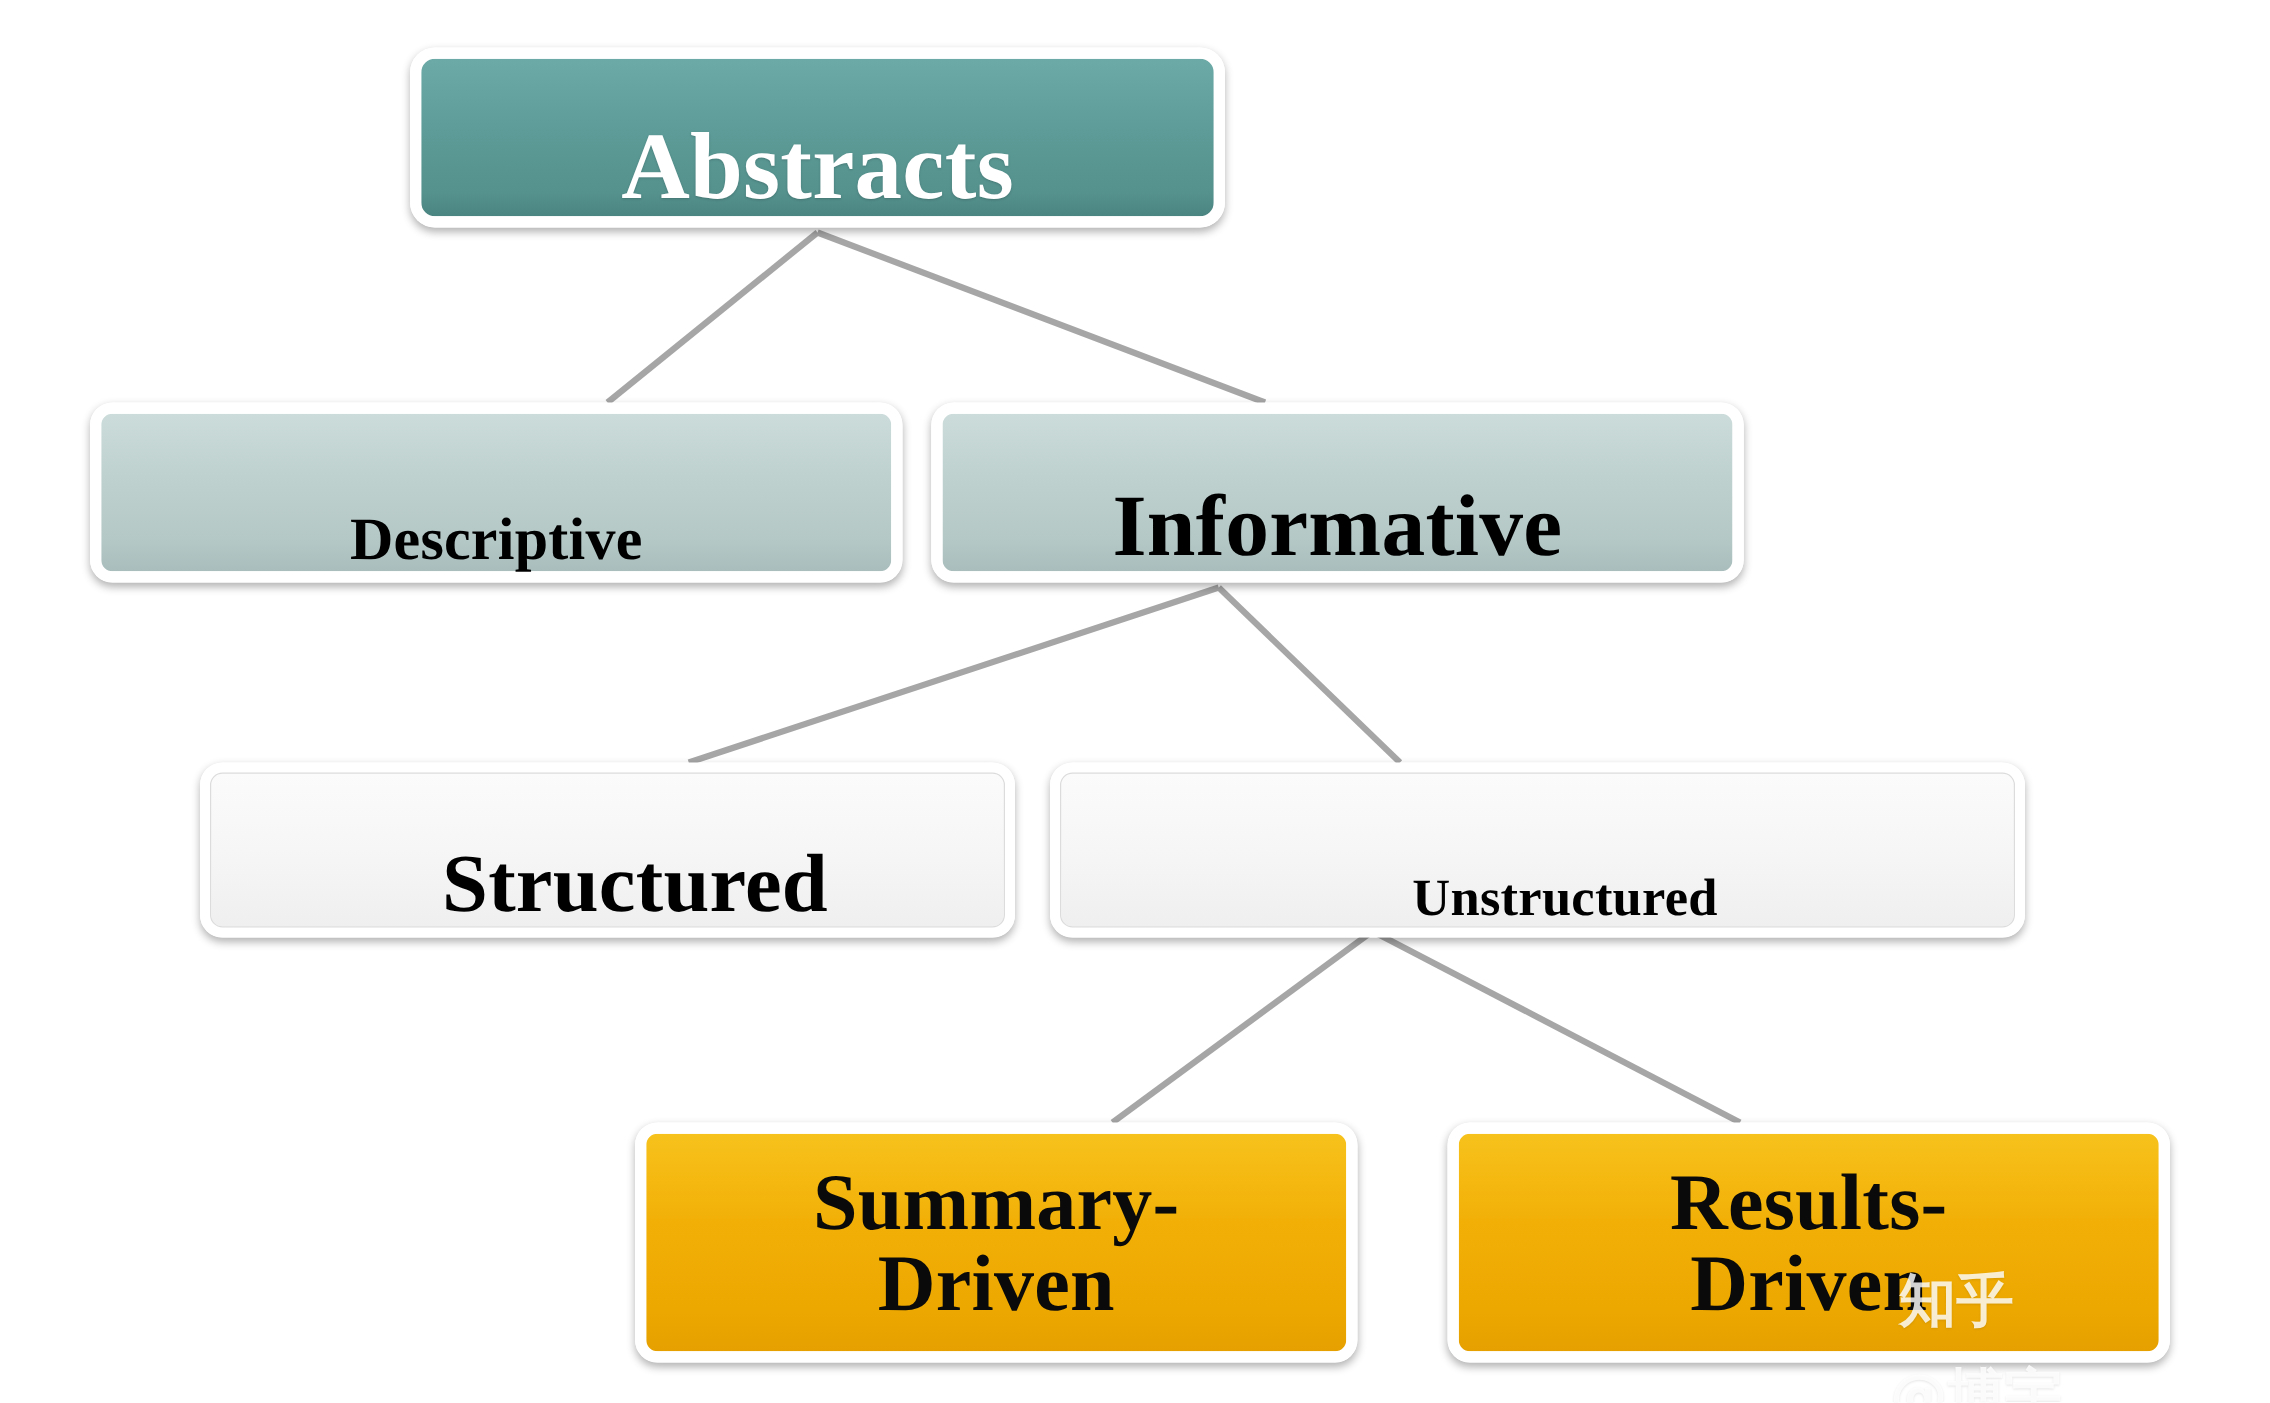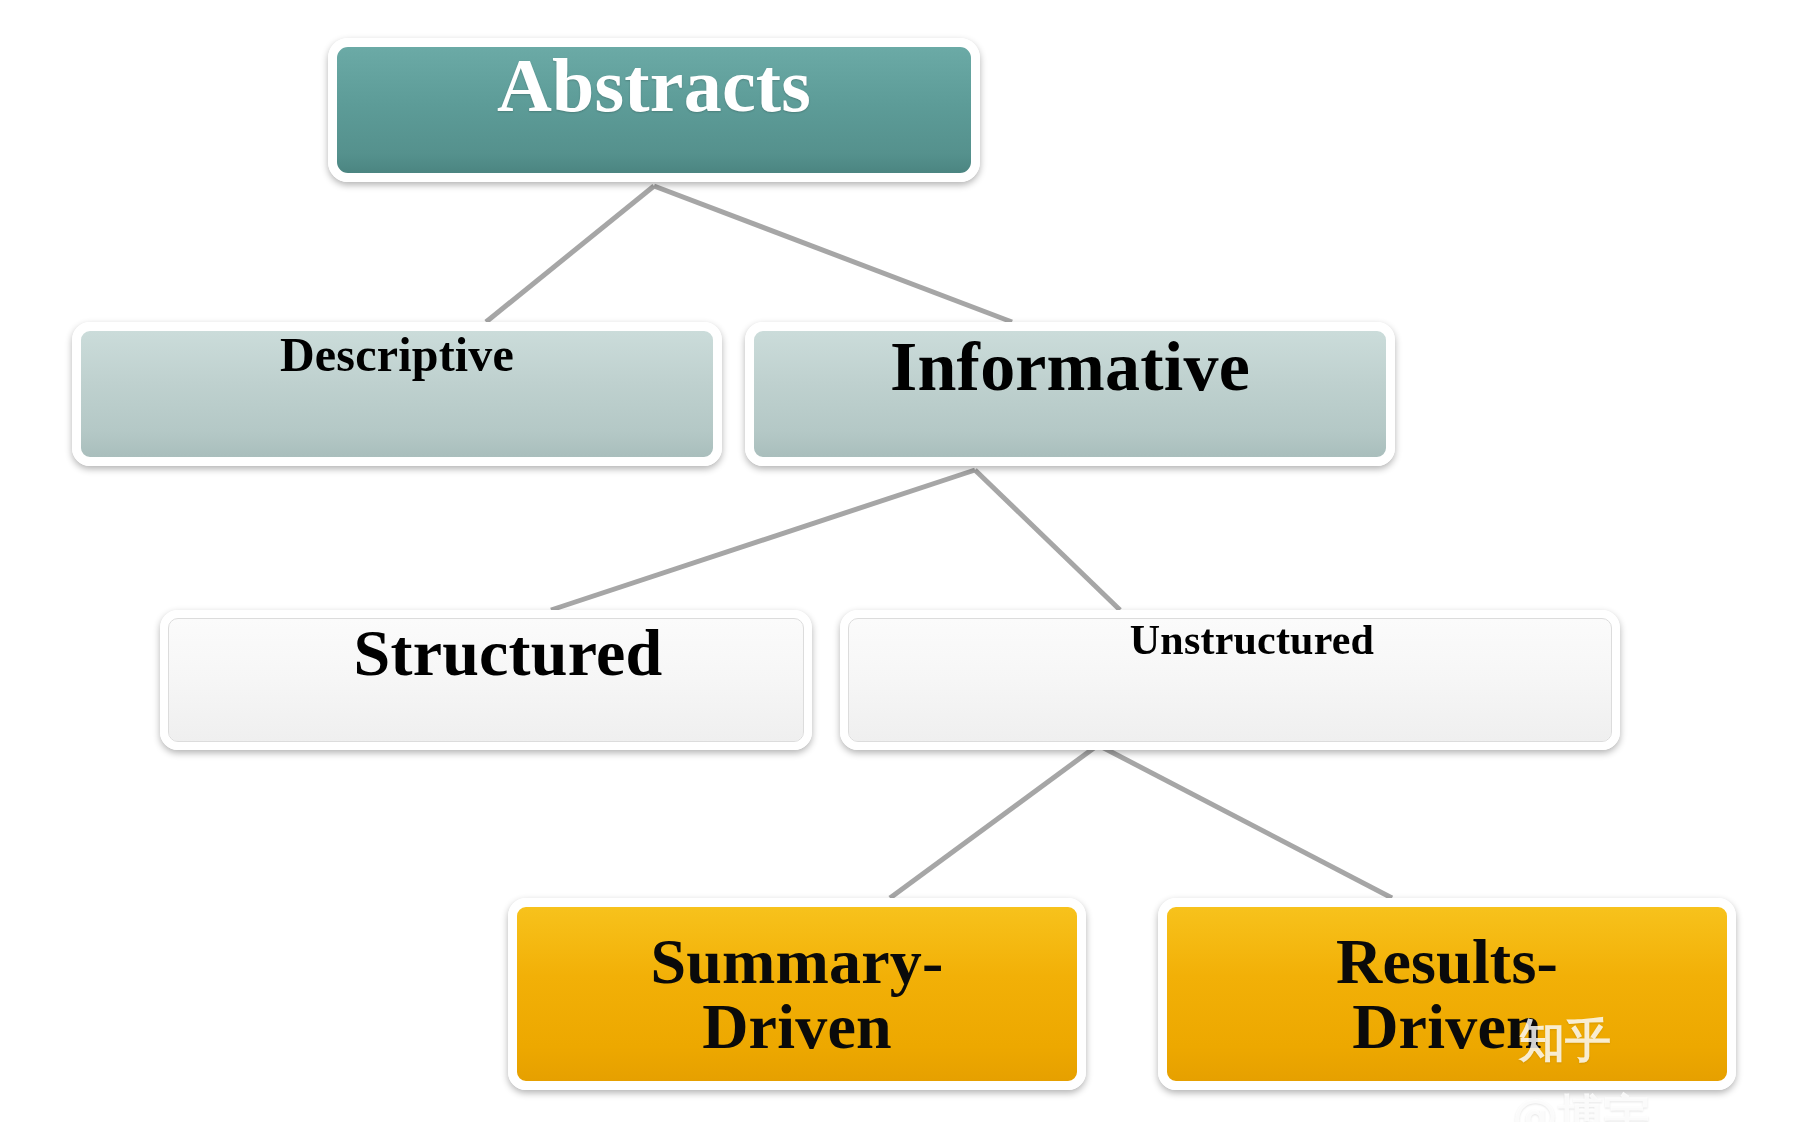--- a/index.html
+++ b/index.html
@@ -25,21 +25,21 @@
     width: 1816px;
     height: 1122px;
     pointer-events: none;
   }
 
   
   .node {
     position: absolute;
     box-sizing: border-box;
     display: flex;
-    align-items: flex-start;
+    align-items: flex-end;
     justify-content: center;
     text-align: center;
     border-radius: 18px;
     
     border: 9px solid #ffffff;
     box-shadow: 0 3px 7px rgba(0,0,0,0.30);
     font-weight: bold;
     line-height: 1.02;
     letter-spacing: 0.2px;
     z-index: 2;

